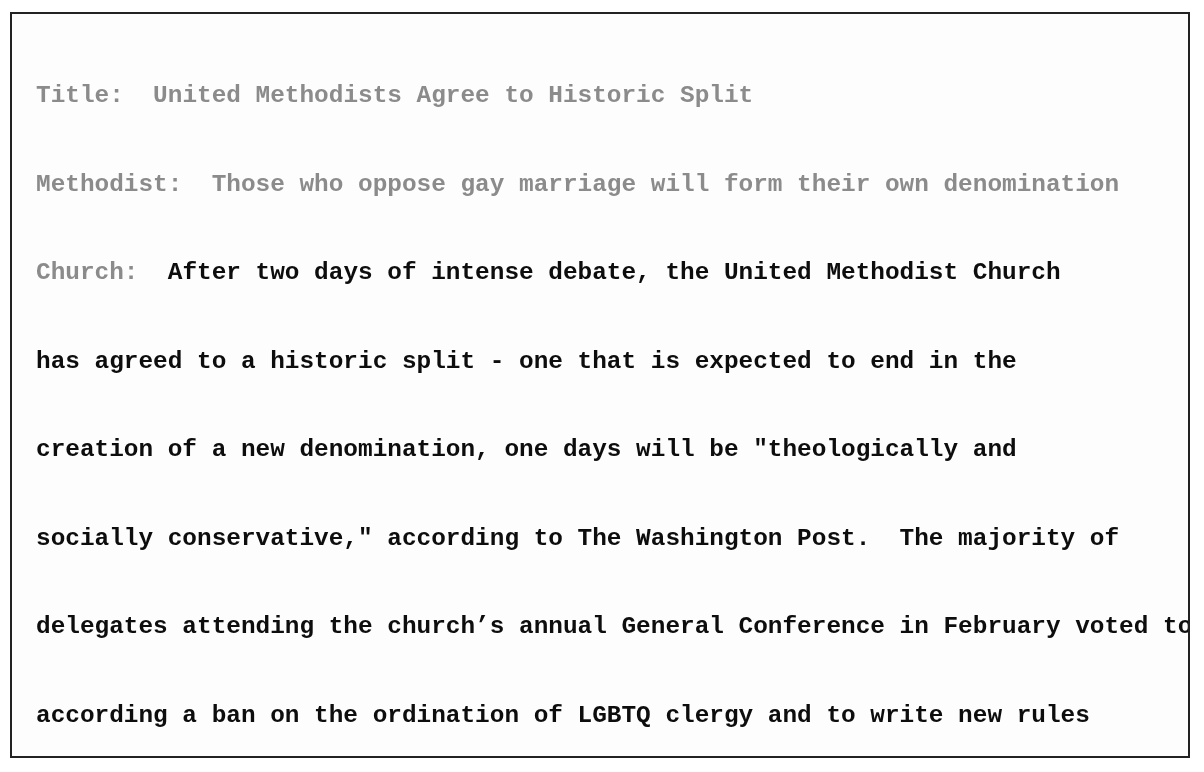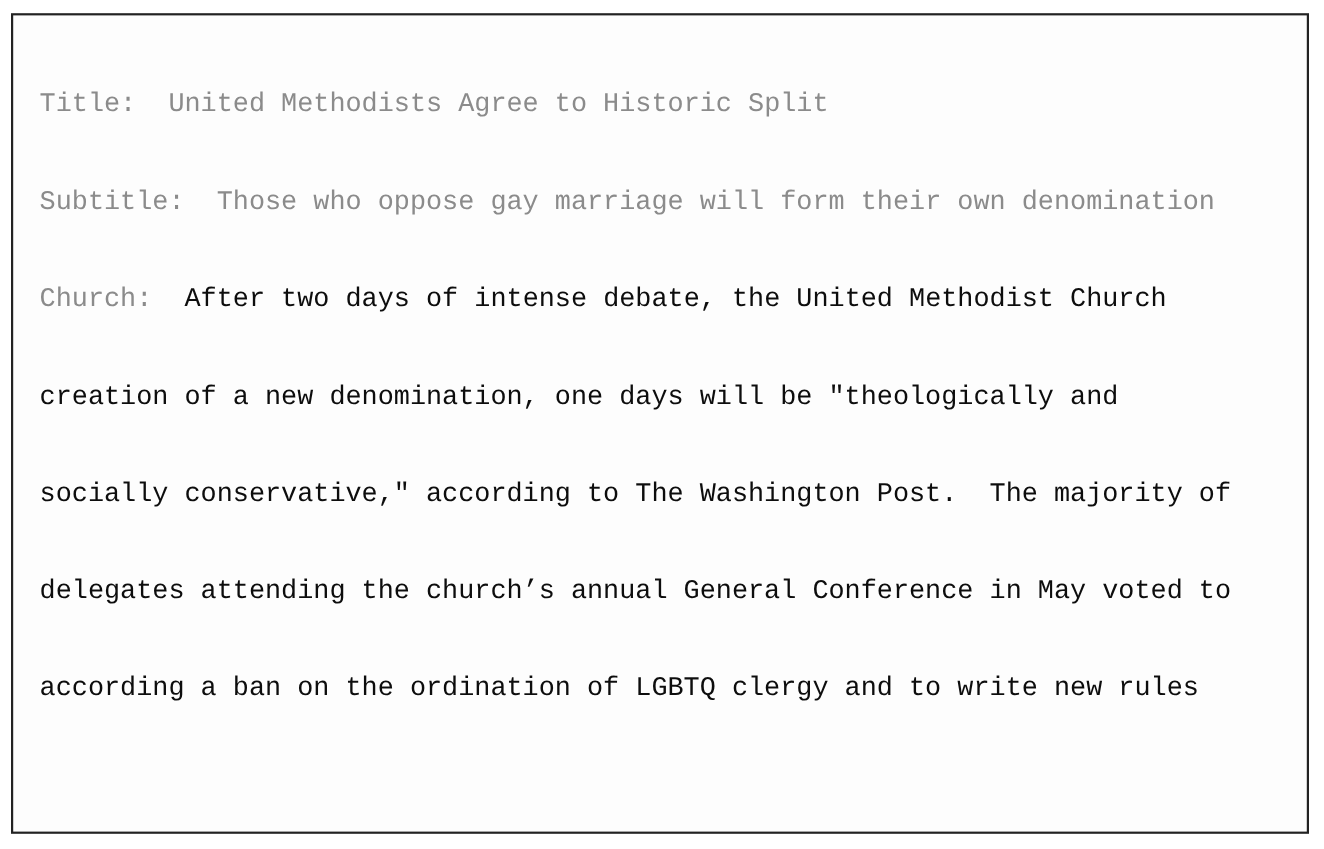--- a/index.html
+++ b/index.html
@@ -29,37 +29,38 @@
     padding: 8px 14px 20px 24px;
     font-family: "Liberation Mono", "DejaVu Sans Mono", monospace;
     font-size: 24.4px;
     line-height: 29.5px;
     white-space: pre;
     overflow: hidden;
   }
   .line { white-space: pre; }
   .muted {
     color: var(--muted);
-    font-weight: normal;
+    font-weight: bold;
   }
   .article-text {
     color: var(--article);
-    font-weight: normal;
+    font-weight: bold;
   }
 </style>
 </head>
 <body>
 
 <div class="doc-box">
   <div class="line"><span class="muted">Title:</span><span class="muted">  United Methodists Agree to Historic Split</span></div>
-  <div class="line"><span class="muted">Subtitle:</span><span class="muted">  Those who oppose gay marriage will form their own denomination</span></div>
+  <div class="line"><span class="muted">Methodist:</span><span class="muted">  Those who oppose gay marriage will form their own denomination</span></div>
   <div class="line"><span class="muted">Church:</span><span class="article-text">  After two days of intense debate, the United Methodist Church</span></div>
+  <div class="line article-text">has agreed to a historic split - one that is expected to end in the</div>
   <div class="line article-text">creation of a new denomination, one days will be "theologically and</div>
   <div class="line article-text">socially conservative," according to The Washington Post.  The majority of</div>
-  <div class="line article-text">delegates attending the church’s annual General Conference in May voted to</div>
+  <div class="line article-text">delegates attending the church’s annual General Conference in February voted to</div>
   <div class="line article-text">according a ban on the ordination of LGBTQ clergy and to write new rules</div>
   
   
   
   
   
   
   
   
   

